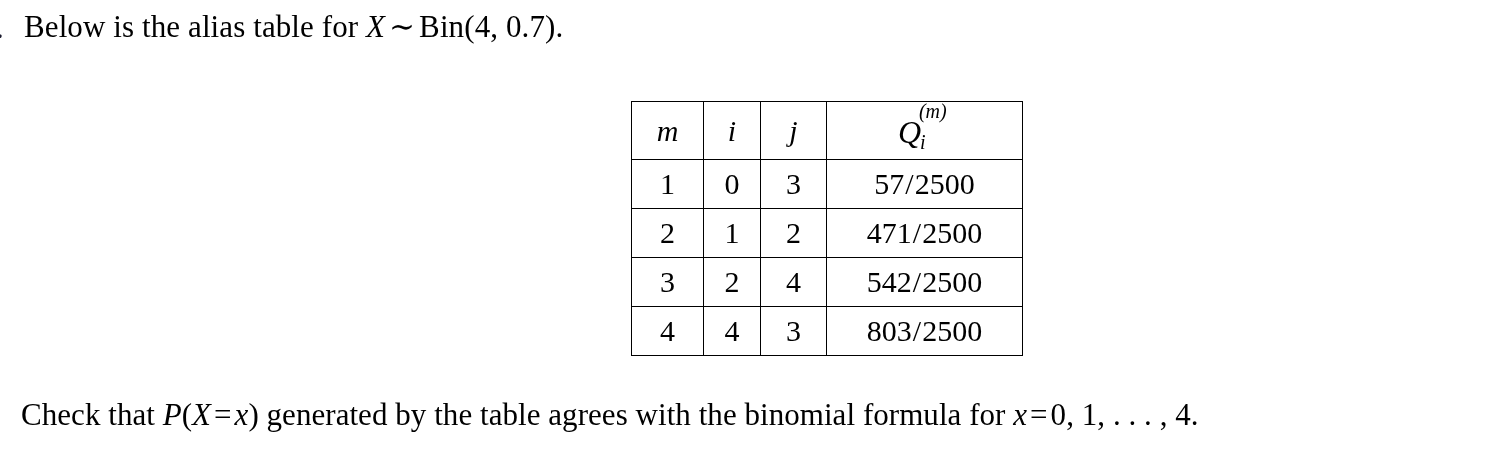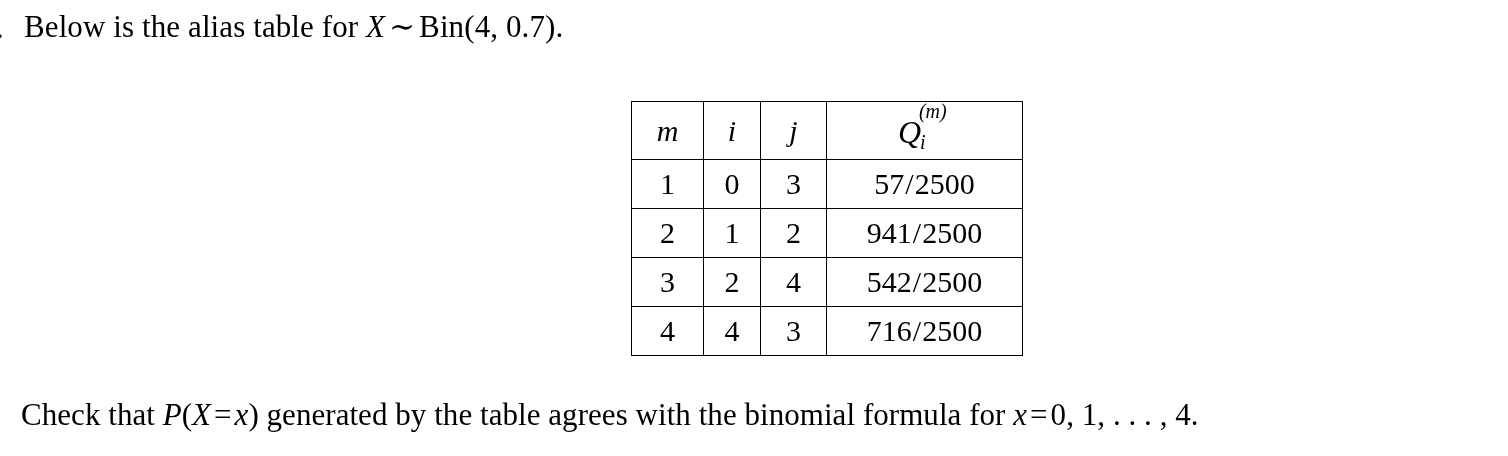--- a/index.html
+++ b/index.html
@@ -193,37 +193,37 @@
           <td class="col-j cell-num">3</td>
           <td class="col-q">
             <span class="frac"><span>57</span><span class="slash">/</span><span>2500</span></span>
           </td>
         </tr>
         <tr>
           <td class="col-m cell-num">2</td>
           <td class="col-i cell-num">1</td>
           <td class="col-j cell-num">2</td>
           <td class="col-q">
-            <span class="frac"><span>941</span><span class="slash">/</span><span>2500</span></span>
+            <span class="frac"><span>471</span><span class="slash">/</span><span>2500</span></span>
           </td>
         </tr>
         <tr>
           <td class="col-m cell-num">3</td>
           <td class="col-i cell-num">2</td>
           <td class="col-j cell-num">4</td>
           <td class="col-q">
             <span class="frac"><span>542</span><span class="slash">/</span><span>2500</span></span>
           </td>
         </tr>
         <tr>
           <td class="col-m cell-num">4</td>
           <td class="col-i cell-num">4</td>
           <td class="col-j cell-num">3</td>
           <td class="col-q">
-            <span class="frac"><span>716</span><span class="slash">/</span><span>2500</span></span>
+            <span class="frac"><span>803</span><span class="slash">/</span><span>2500</span></span>
           </td>
         </tr>
       </tbody>
     </table>
   </div>
 
   <div class="closing-line">
     <span>Check that</span><span class="thin">&nbsp;</span><span class="mi">P</span><span class="paren">(</span><span class="mi">X</span><span class="mrel">=</span><span class="mi">x</span><span class="paren">)</span><span class="thin">&nbsp;</span><span>generated by the table agrees with the binomial formula for</span><span class="thin">&nbsp;</span><span class="mi">x</span><span class="mrel">=</span><span>0, 1, . . . , 4.</span>
   </div>
 

